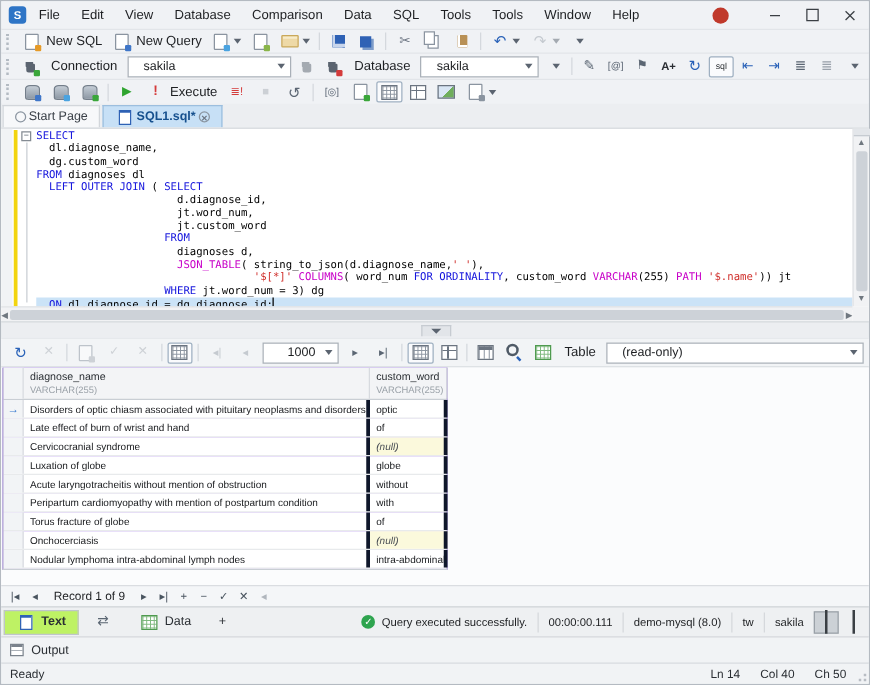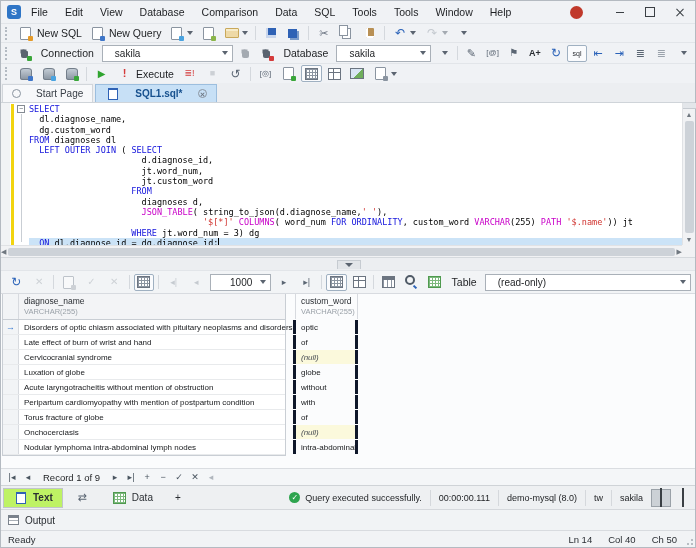--- a/index.html
+++ b/index.html
@@ -51,21 +51,21 @@
   .gridgreen::before { content:""; width:11px; height:10px; border:1px solid #4f9a4f; background-color:#fff; background-image:linear-gradient(90deg,#7db87d 1px,transparent 1px),linear-gradient(#7db87d 1px,transparent 1px); background-size:3px 3px; }
   .panes::before { content:""; width:11px; height:10px; border:1px solid #6b7480; background:linear-gradient(90deg,transparent 4px,#6b7480 4px,#6b7480 5px,transparent 5px),linear-gradient(transparent 3px,#6b7480 3px,#6b7480 4px,transparent 4px),#fff; }
   .coltable::before { content:""; width:11px; height:10px; border:1px solid #6b7480; background:linear-gradient(#6b7480 3px,transparent 3px),linear-gradient(90deg,#8b94a0 1px,transparent 1px),#fff; background-size:100% 100%, 4px 100%; }
   .pic::before { content:""; width:12px; height:9px; border:1px solid #6b7480; background:linear-gradient(135deg,transparent 55%,#6fae5c 55%),#d9e6f4; }
   .mag::before { content:""; width:6px; height:6px; border:2px solid #4f5a66; border-radius:50%; margin:-2px 2px 2px -2px; }
   .mag::after { content:""; position:absolute; width:4px; height:2px; background:#2a62b8; transform:rotate(45deg); right:2px; bottom:2px; }
   .docblue::before { content:""; width:8px; height:10px; background:#fff; border:1px solid #2f62b5; box-shadow:inset 0 2px 0 -1px #2f62b5, inset 0 5px 0 -4px #2f62b5; }
 
   
   .tabbar { height:19px; background:#eceef1; display:flex; align-items:flex-end; padding-left:1px; flex:none; }
-  .dtab { height:18px; display:flex; align-items:center; padding:0 9px; font-size:10px; color:#3a4048; background:#f7f8fa; border:1px solid #d2d6db; border-bottom:none; margin-right:2px; gap:15px; }
+  .dtab { height:18px; display:flex; align-items:center; padding:0 9px; font-size:10px; color:#3a4048; background:#f7f8fa; border:1px solid #d2d6db; border-bottom:none; margin-right:2px; gap:2px; }
   .dtab.active { background:#c7e0f6; border-color:#9cbede; color:#16508e; font-weight:bold; }
   .ring { width:9px; height:9px; border:1.5px solid #8a94a0; border-radius:50%; }
   .closex { width:9px; height:9px; border:1px solid #8a94a0; border-radius:50%; position:relative; }
   .closex::before, .closex::after { content:""; position:absolute; left:1.5px; top:3.5px; width:5px; height:1px; background:#6b7480; }
   .closex::before { transform:rotate(45deg); } .closex::after { transform:rotate(-45deg); }
 
   
   .editor { height:155px; background:#fff; position:relative; flex:none; border-top:1px solid #cfd4d9; }
   .ed-strip { position:absolute; left:0; top:0; bottom:12px; width:9px; background:#f1f3f5; }
   .changebar { position:absolute; left:10px; top:1px; width:3px; height:146px; background:#f2d40e; }
@@ -86,21 +86,21 @@
 
   
   .splitter { height:13px; background:#eceef1; border-top:1px solid #d5d9dd; position:relative; flex:none; }
   .collapse-chevron { position:absolute; left:336px; bottom:1px; width:24px; height:9px; background:#e2e5e9; border:1px solid #c6cbd1; border-bottom:none; display:flex; align-items:center; justify-content:center; }
   .collapse-chevron::after { content:""; width:0; height:0; border-left:4px solid transparent; border-right:4px solid transparent; border-top:4px solid #5b6470; }
 
   
   .results { flex:1; display:flex; flex-direction:column; background:#fbfcfd; min-height:0; }
   .results-tbar { height:24px; background:#f2f4f6; border-bottom:1px solid #d8dbe0; padding-left:4px; }
   .grid-area { flex:1; overflow:hidden; background:#fbfcfd; padding-left:1px; }
-  .grid { width:284px; border:1px solid #c9ced4; border-top:none; background:#6d28d9; font-size:8.5px; }
+  .grid { width:356px; border:1px solid #c9ced4; border-top:none; background:#6d28d9; font-size:8.5px; }
   .g-header { display:flex; height:26px; background:#f3f4f6; border-bottom:1px solid #c9ced4; }
   .g-hcell { border-right:1px solid #d7dadf; padding:2px 0 0 5px; }
   .g-hname { font-size:8.5px; color:#2a2e33; }
   .g-htype { font-size:7.5px; color:#9aa1a8; margin-top:1px; }
   .g-ind { width:16px; flex:none; background:#f2f4f6; border-right:1px solid #d7dadf; display:flex; align-items:center; justify-content:center; color:#3a7bd0; font-size:9px; }
   .g-row { display:flex; height:15px; border-bottom:1px solid #e8eaec; background:#fff; }
   .g-cell { border-right:3px solid #0f172a; padding:0 0 0 5px; display:flex; align-items:center; white-space:nowrap; overflow:hidden; color:#17191c; font-size:8px; }
   .g-c1 { width:277px; flex:none; } .g-c2 { width:62px; flex:none; }
   .g-cell.isnull { background:#fbf9dc; font-style:italic; color:#4a4f55; }
 

